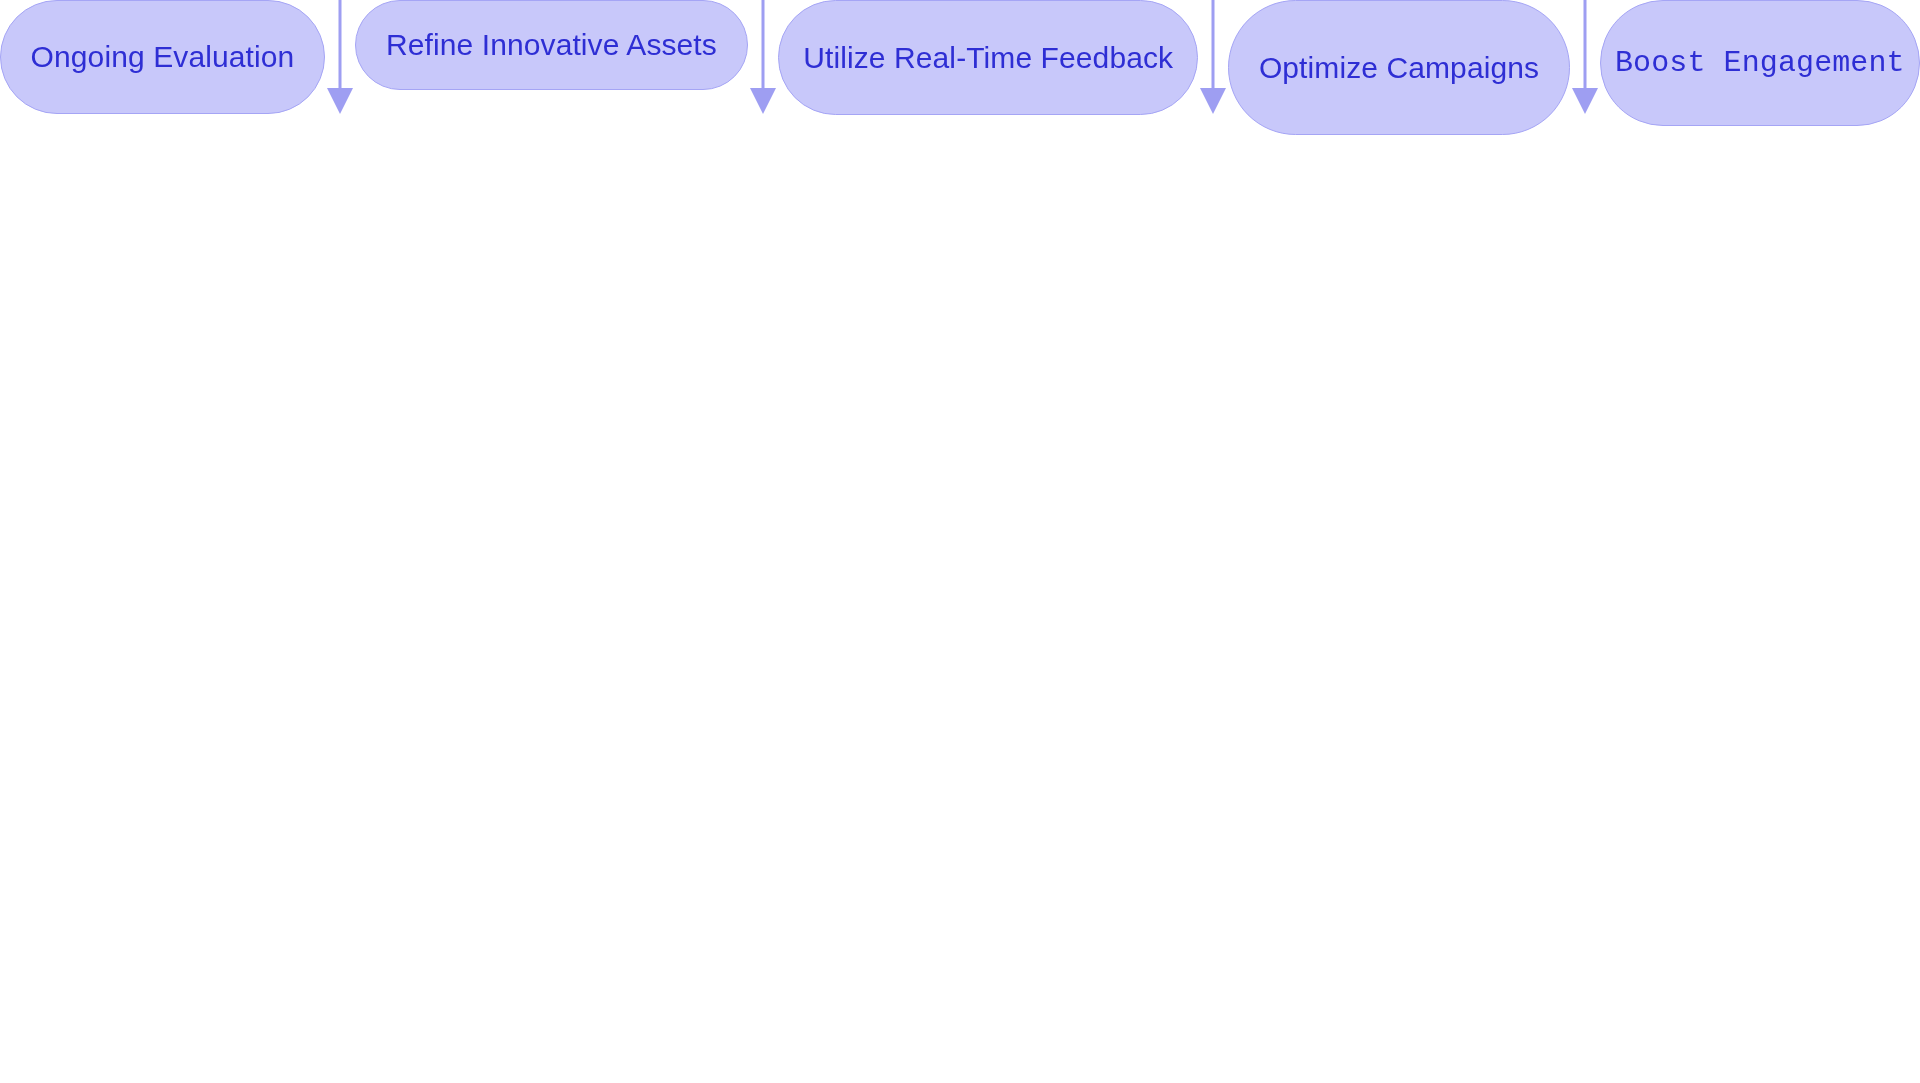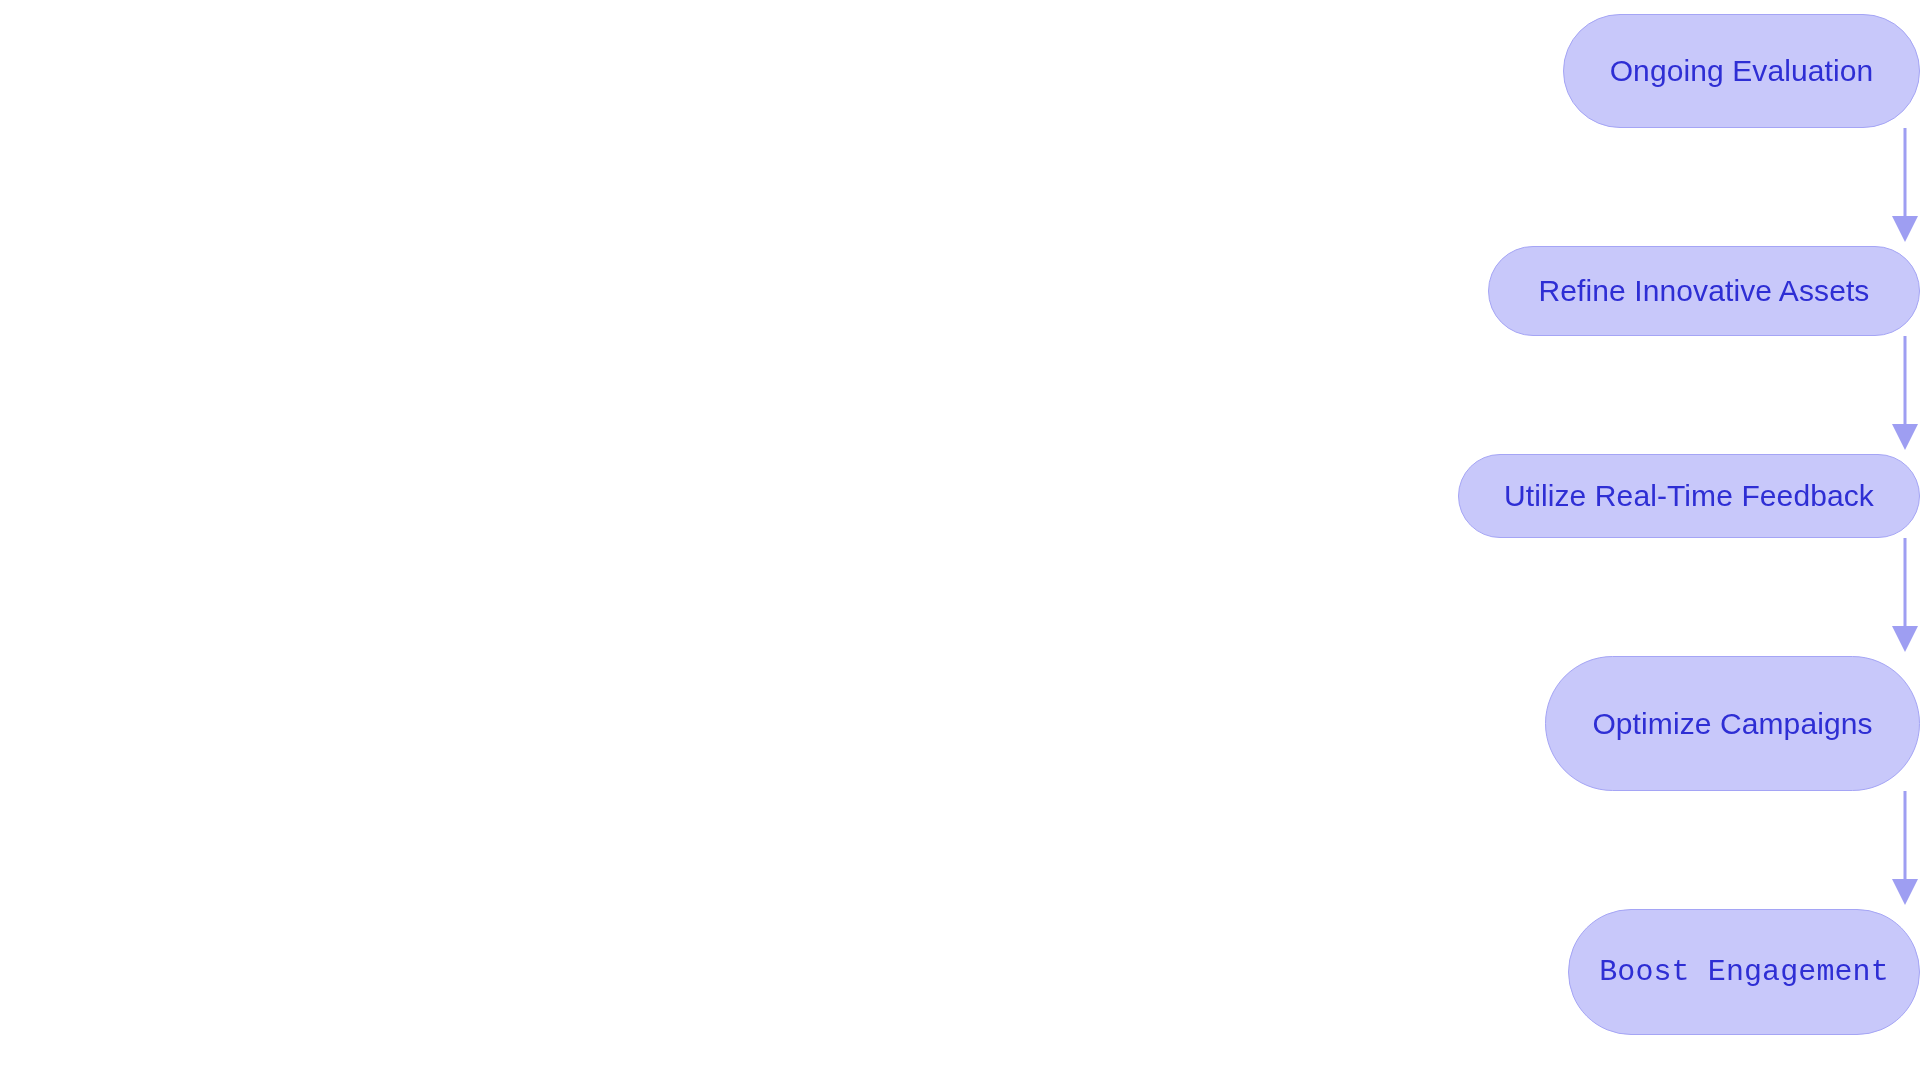--- a/index.html
+++ b/index.html
@@ -22,22 +22,21 @@
     background: #ffffff;
   }
 
   .flow-column {
     position: absolute;
     left: 0;
     top: 0;
     width: 1920px;
     height: 1083px;
     display: flex;
-    flex-direction: column;
-    align-items: flex-end;
+    align-items: flex-start;
     justify-content: flex-start;
   }
 
   .flow-node {
     box-sizing: border-box;
     display: flex;
     align-items: center;
     justify-content: center;
     background: #c8c8fa;
     border: 1.6px solid #a5a5f5;
@@ -50,21 +49,21 @@
   .flow-node-label {
     font-size: 30px;
     line-height: 1;
     color: #2e2ed4;
     font-weight: 400;
   }
 
   
   .node-w1 { width: 357px; height: 114px; }
   .node-w2 { width: 432px; height: 90px; }
-  .node-w3 { width: 462px; height: 84px; }
+  .node-w3 { width: 462px; height: 115px; }
   .node-w4 { width: 375px; height: 135px; }
   .node-w5 { width: 352px; height: 126px; font-family: Liberation Mono, monospace; }
 
   .flow-arrow {
     position: relative;
     width: 30px;
     height: 118px;
     flex: 0 0 auto;
   }
   .flow-arrow .arrow-line {

